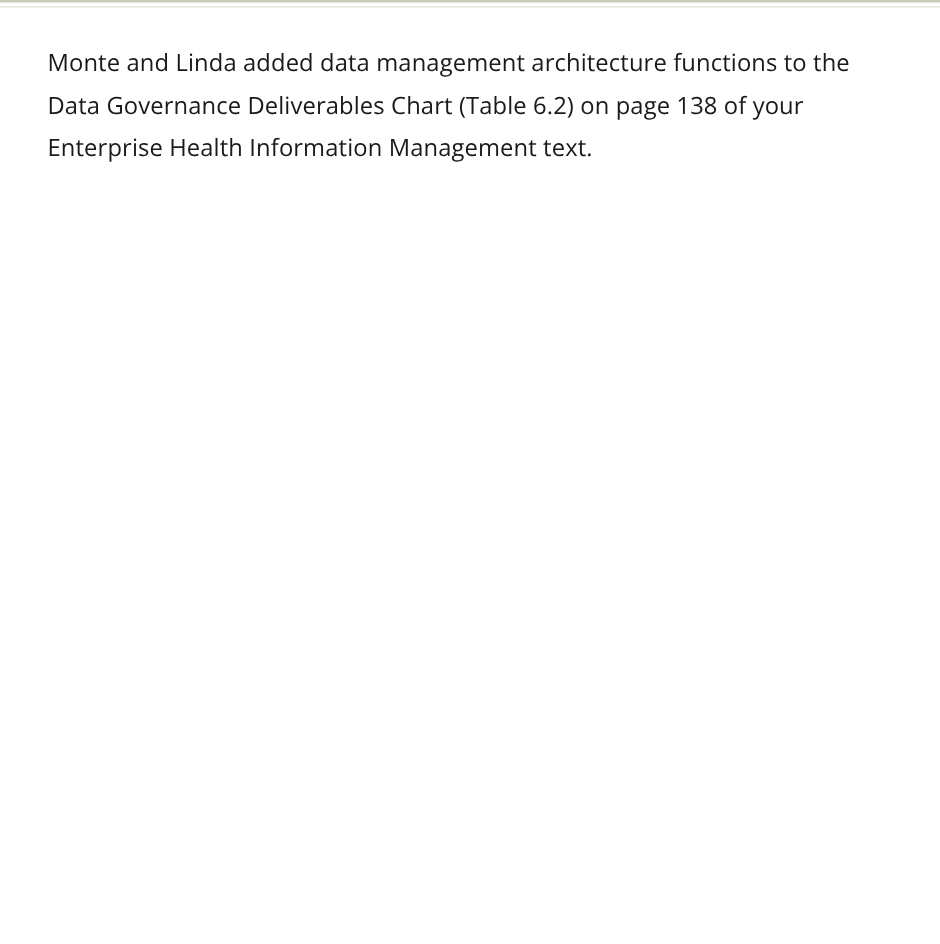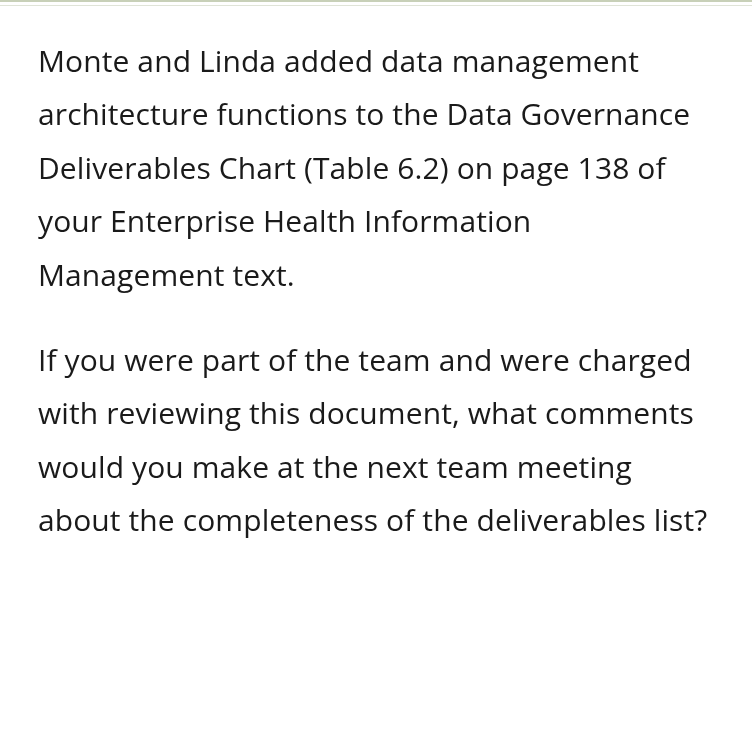--- a/index.html
+++ b/index.html
@@ -22,33 +22,32 @@
     }
     .top-border-2 {
       width: 100%;
       height: 1px;
       background: #e0e4d8;
     }
     .content {
       padding: 28px 38px 20px 38px;
     }
     .paragraph {
-      font-size: 30px;
+      font-size: 19px;
       line-height: 1.78;
       color: #1a1a1a;
       margin-bottom: 32px;
       font-weight: 400;
       letter-spacing: 0.1px;
     }
     .paragraph:last-child {
       margin-bottom: 0;
     }
   </style>
 </head>
 <body>
 
 <div class="top-border"></div>
 <div class="top-border-2"></div>
 
 <div class="content">
   <p class="paragraph">Monte and Linda added data management architecture functions to the Data Governance Deliverables Chart (Table 6.2) on page 138 of your Enterprise Health Information Management text.</p>
-  <p class="paragraph">If you were part of the team and were charged with reviewing this document, what comments would you make at the next team meeting about the completeness of the deliverables list?</p>
 </div>
 
 </body></html>

